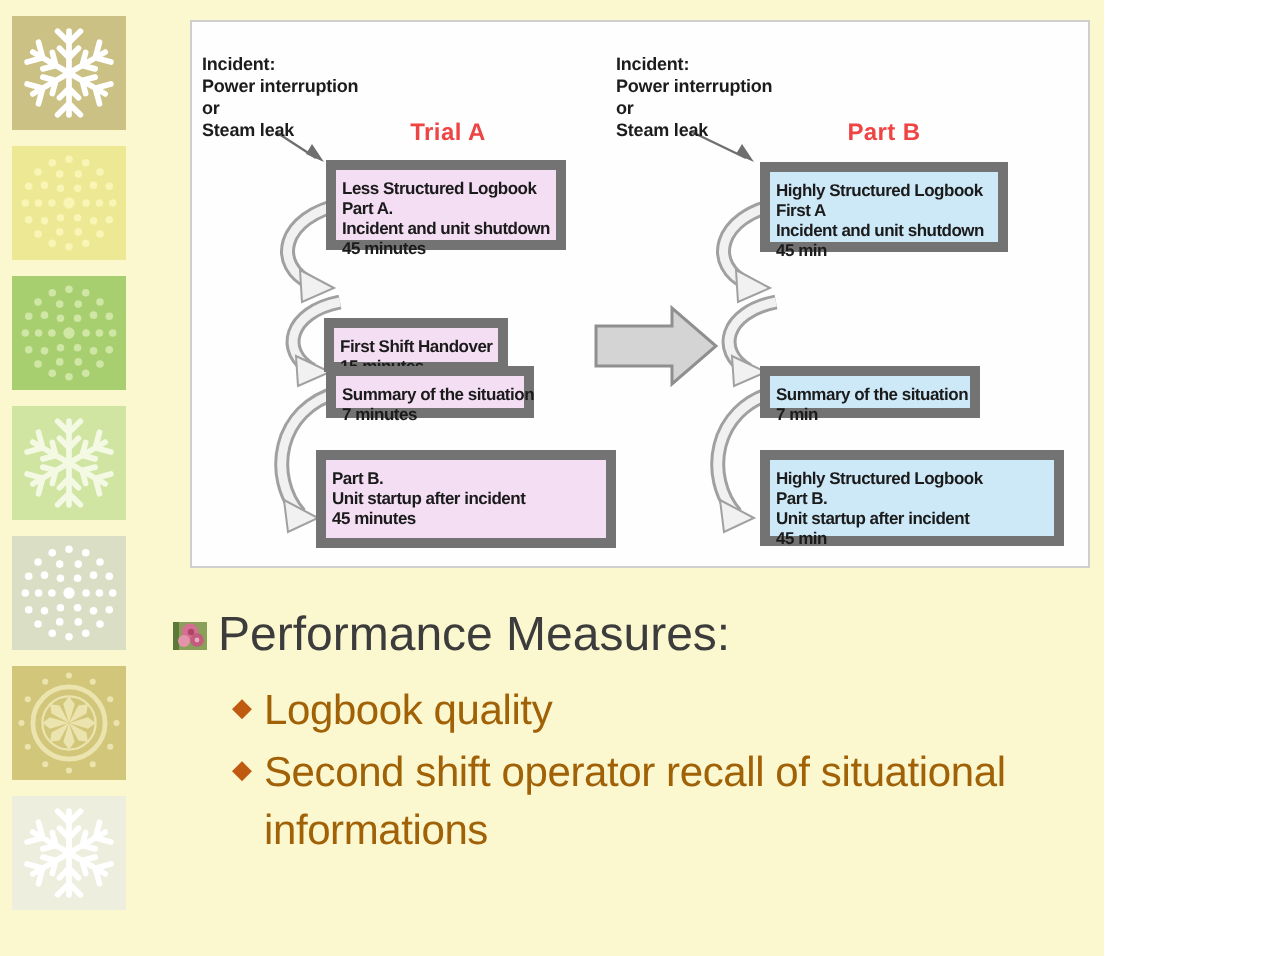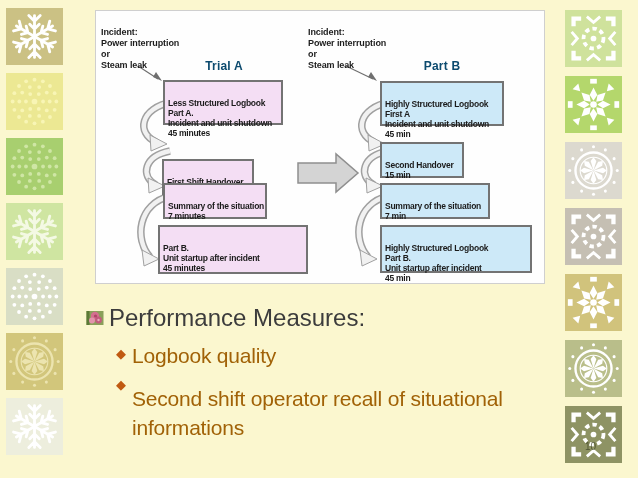--- a/index.html
+++ b/index.html
@@ -1,17 +1,17 @@
 <!DOCTYPE html>
 <html><head>
 <meta charset="utf-8">
 <style>
   html,body{margin:0;padding:0;}
   #slide{
-    position:relative;width:638px;height:478px;overflow:hidden;
+    position:relative;width:552px;height:478px;overflow:hidden;
     background:#fbf7cf;
     font-family:"Liberation Sans",sans-serif;
   }
   
   .border-strip{position:absolute;width:57px;display:flex;flex-direction:column;}
   #left-border{left:6px;top:8px;gap:8px;}
   #right-border{left:565px;top:10px;gap:9px;}
   .orn-square{width:57px;height:57px;flex:0 0 57px;}
   
   #panel{
@@ -24,37 +24,37 @@
   .head{fill:#f1f1f1;stroke:#a0a0a0;stroke-width:1px;}
   .thin{fill:none;stroke:#6f6f6f;stroke-width:1.2px;}
   .thinhead{fill:#6f6f6f;stroke:none;}
   .bigarrow{fill:#d4d4d4;stroke:#8f8f8f;stroke-width:1.5px;}
   .incident{
     position:absolute;font-size:9px;line-height:11px;font-weight:bold;
     color:#1c1c1c;white-space:nowrap;letter-spacing:-0.1px;
   }
   .trial-title{
     position:absolute;width:80px;text-align:center;
-    font-size:12px;font-weight:bold;color:#0c4a6e;letter-spacing:0.2px;
+    font-size:12px;font-weight:bold;color:#ef4444;letter-spacing:0.2px;
   }
   .fbox{
-    position:absolute;border:2px solid #737373;box-sizing:border-box;
-    padding:16px 3px;font-size:8.5px;line-height:10px;font-weight:bold;
+    position:absolute;border:5px solid #737373;box-sizing:border-box;
+    padding:4px 3px;font-size:8.5px;line-height:10px;font-weight:bold;
     color:#1b1b1b;white-space:nowrap;letter-spacing:-0.25px;overflow:visible;
   }
   
   #bullet-heading{position:absolute;left:86px;top:303px;display:flex;align-items:flex-start;gap:5px;text-align:center;}
   #bullet-heading .txt{font-size:24px;line-height:30px;color:#3c3c3c;}
   .flower{margin-top:7px;flex:0 0 auto;}
   .sub-item{position:absolute;display:flex;align-items:flex-start;gap:6px;}
   #sub-item-1{left:116px;top:341px;}
   #sub-item-2{left:116px;top:372px;}
   .diamond{font-size:13px;line-height:13px;margin-top:6px;flex:0 0 auto;}
   .sub-txt{font-size:21px;line-height:29px;color:#a16207;letter-spacing:-0.2px;}
-  #sub-item-2 .sub-txt{max-width:470px;margin-top:12px;}
+  #sub-item-2 .sub-txt{max-width:470px;}
   #page-number{
     position:absolute;left:585px;top:441px;font-size:10px;
     color:rgba(45,50,25,0.65);z-index:5;
   }
 </style>
 </head>
 <body>
 
 <div id="slide" style="background: rgb(251, 247, 207);">
 
@@ -577,24 +577,20 @@
       <div>Steam leak</div>
     </div>
     <div class="trial-title" style="left:306px;top:48px;">Part B</div>
 
     <div class="fbox b" style="left: 284px; top: 70px; width: 124px; height: 45px; background: rgb(205, 233, 248);">
       <div>Highly Structured Logbook</div>
       <div>First A</div>
       <div>Incident and unit shutdown</div>
       <div>45 min</div>
     </div>
-    <div class="fbox b" style="left: 284px; top: 131px; width: 84px; height: 27px; background: rgb(205, 233, 248);">
-      <div>Second Handover</div>
-      <div>15 min</div>
-    </div>
     <div class="fbox b" style="left: 284px; top: 172px; width: 110px; height: 26px; background: rgb(205, 233, 248);">
       <div>Summary of the situation</div>
       <div>7 min</div>
     </div>
     <div class="fbox b" style="left: 284px; top: 214px; width: 152px; height: 48px; background: rgb(205, 233, 248);">
       <div>Highly Structured Logbook</div>
       <div>Part B.</div>
       <div>Unit startup after incident</div>
       <div>45 min</div>
     </div>

